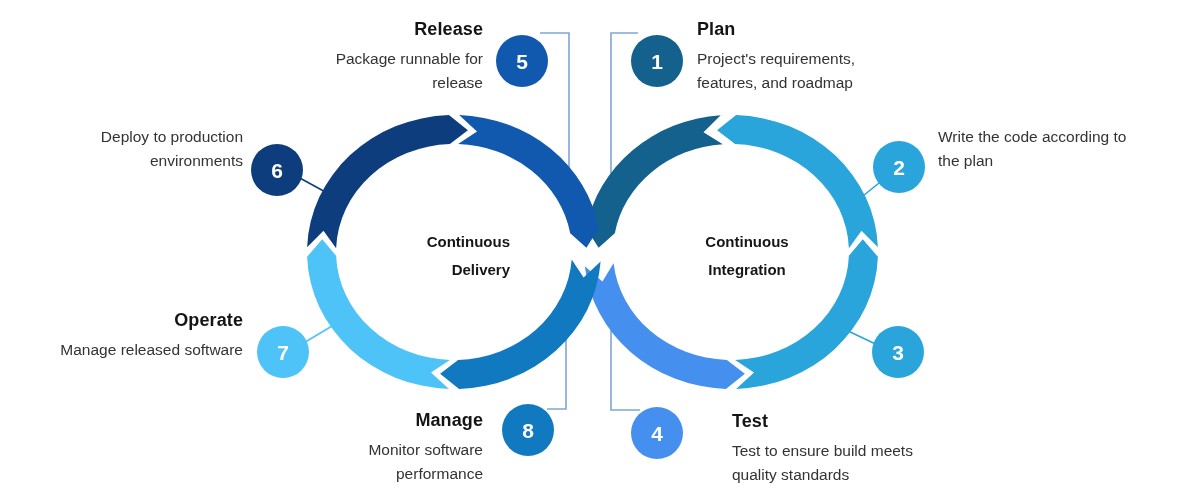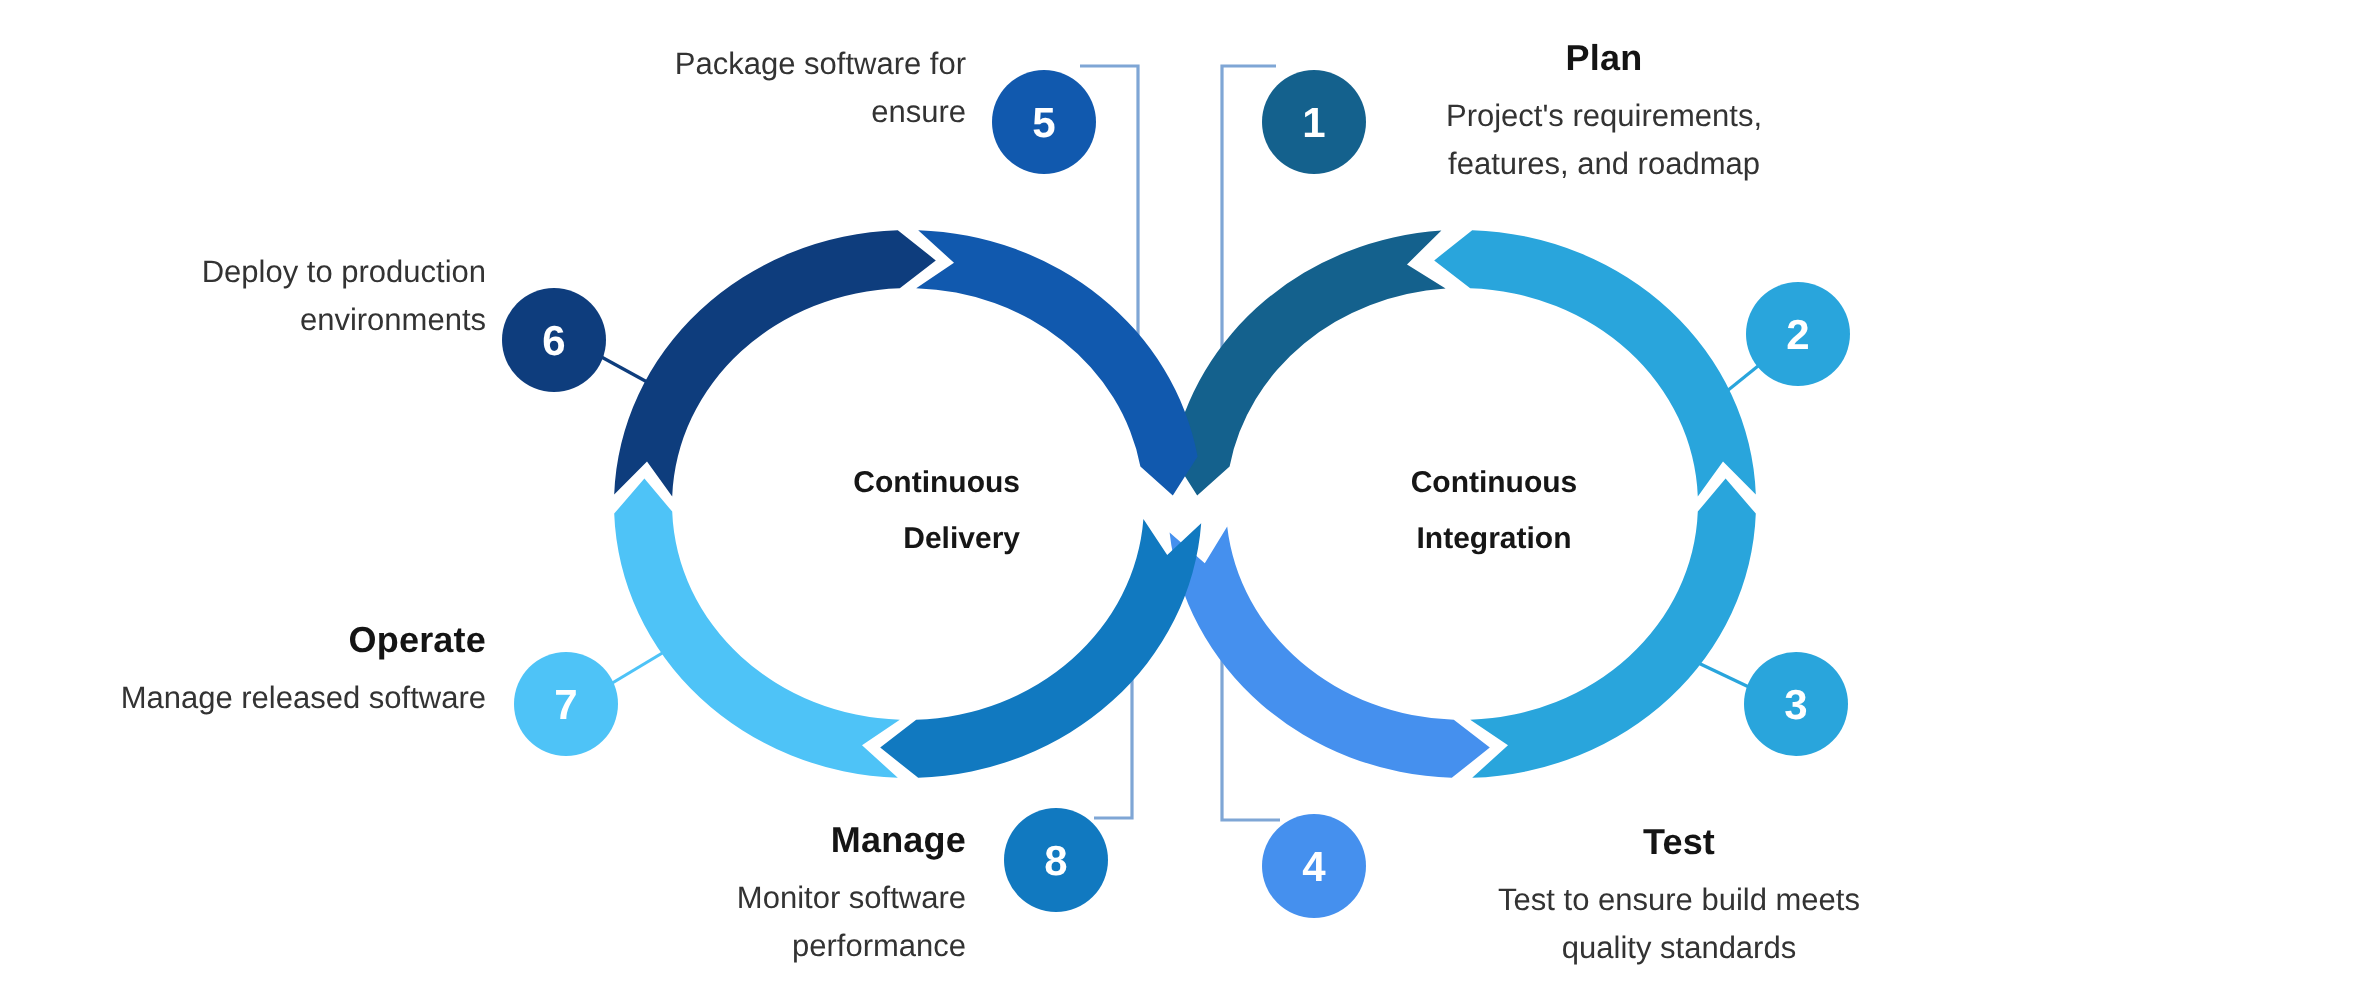--- a/index.html
+++ b/index.html
@@ -20,21 +20,21 @@
     line-height: 26px;
     letter-spacing: 0.1px;
   }
   .step-desc {
     margin-top: 5px;
     font-size: 15.5px;
     color: #333333;
     line-height: 24px;
   }
   .align-right { text-align: right; }
-  .align-left { text-align: center; }
+  .align-left { text-align: left; }
   .center-title {
     position: absolute;
     font-size: 15px;
     font-weight: 700;
     color: #161616;
     line-height: 28px;
   }
   
   .pos-plan    { left: 697px; top: 16px;  width: 210px; }
   .pos-code    { left: 938px; top: 120px; width: 205px; }
@@ -85,28 +85,30 @@
       <text x="283" y="359.5" text-anchor="middle" font-size="21" font-weight="bold" fill="#ffffff" font-family="&quot;Liberation Sans&quot;, sans-serif">7</text>
       <circle cx="528" cy="430" r="26" fill="#1179C0"></circle>
       <text x="528" y="437.5" text-anchor="middle" font-size="21" font-weight="bold" fill="#ffffff" font-family="&quot;Liberation Sans&quot;, sans-serif">8</text>
     </svg>
 
   <div class="step-block pos-plan align-left">
     <div class="step-title">Plan</div>
     <div class="step-desc">Project's requirements, features, and roadmap</div>
   </div>
   <div class="step-block pos-code align-left">
+    <div class="step-desc">Write the code according to the plan</div>
   </div>
   <div class="step-block pos-test align-left">
     <div class="step-title">Test</div>
     <div class="step-desc">Test to ensure build meets quality standards</div>
   </div>
 
   <div class="step-block pos-release align-right">
-    <div class="step-desc">Package software for ensure</div>
+    <div class="step-title">Release</div>
+    <div class="step-desc">Package runnable for release</div>
   </div>
   <div class="step-block pos-deploy align-right">
     <div class="step-desc">Deploy to production environments</div>
   </div>
   <div class="step-block pos-operate align-right">
     <div class="step-title">Operate</div>
     <div class="step-desc">Manage released software</div>
   </div>
   <div class="step-block pos-monitor align-right">
     <div class="step-title">Manage</div>

